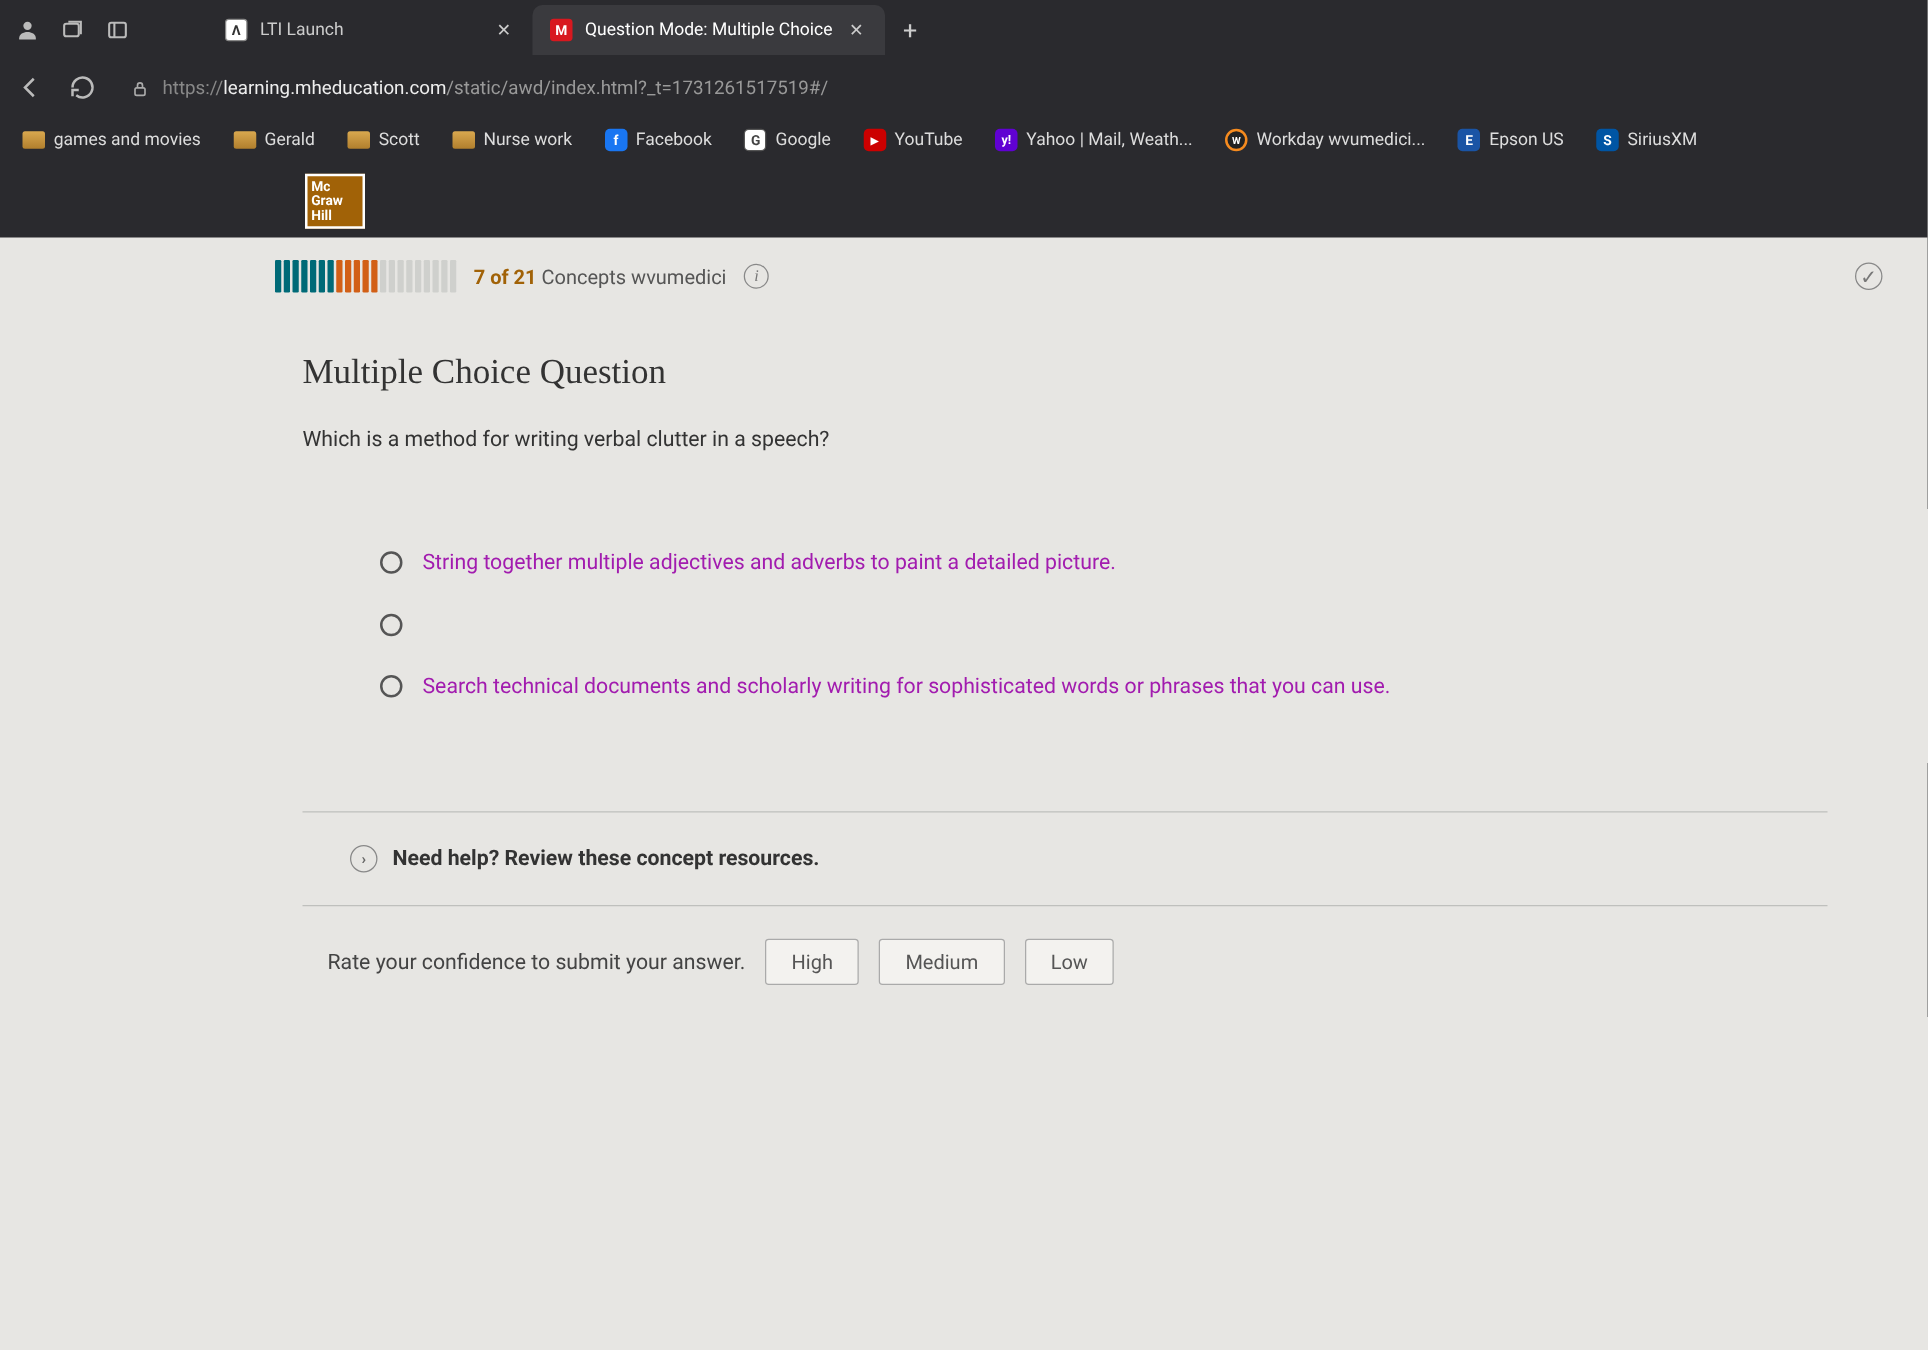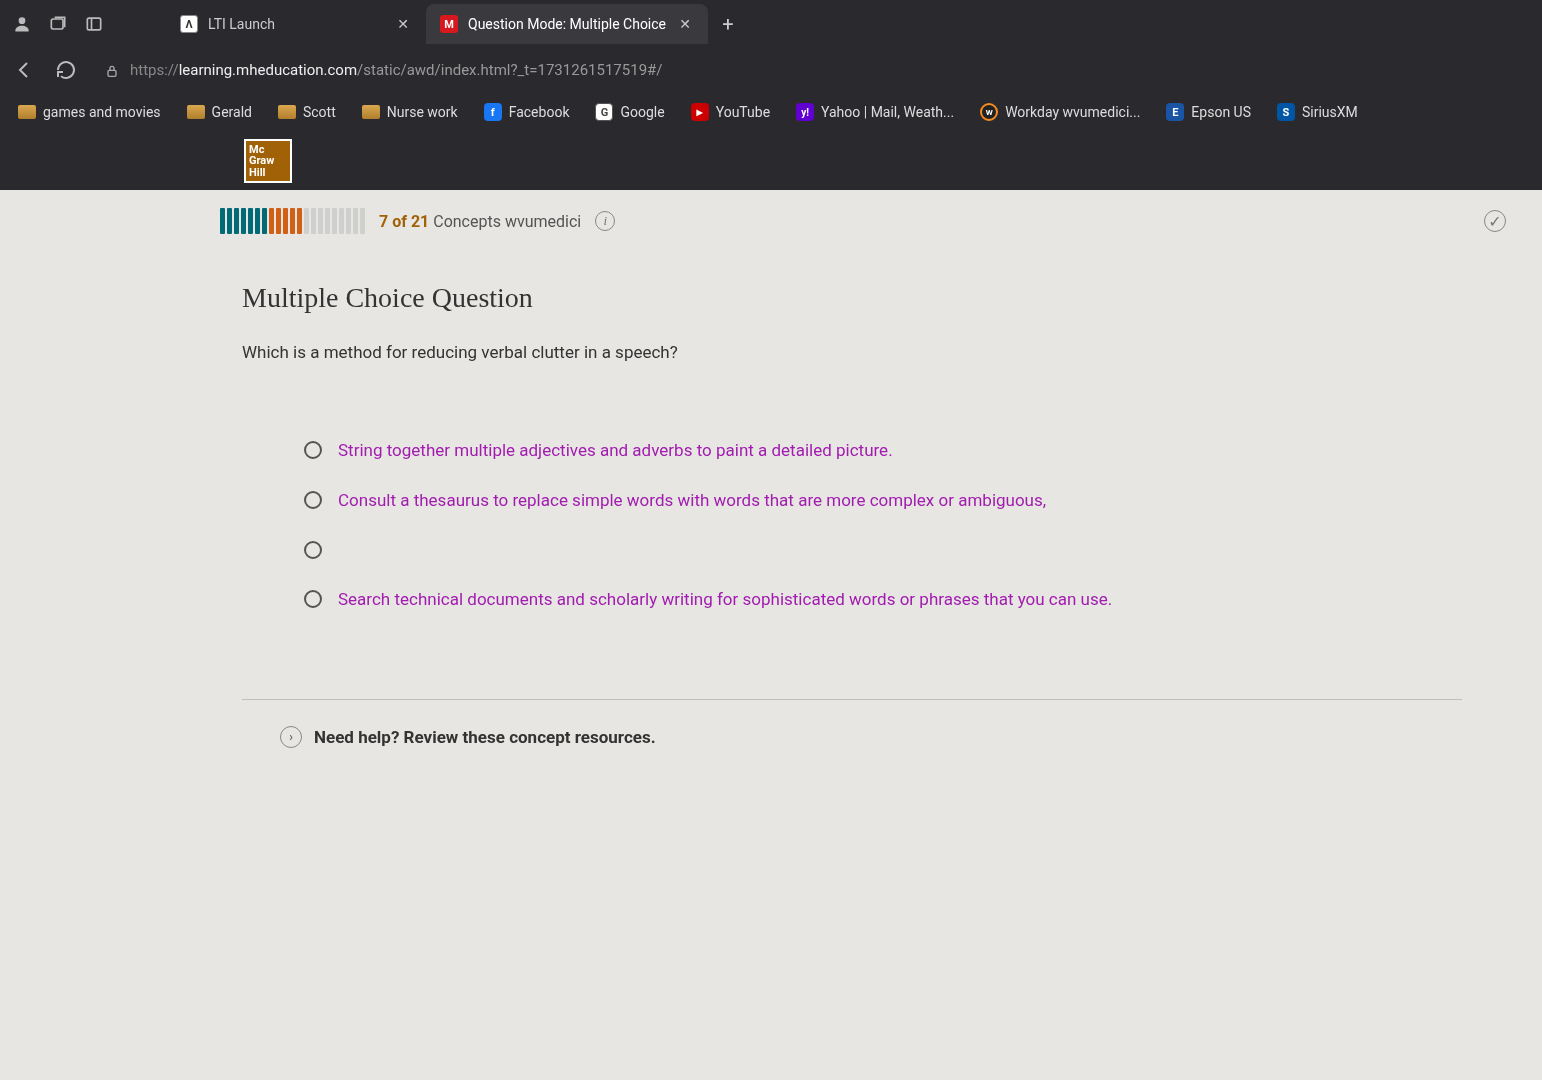--- a/index.html
+++ b/index.html
@@ -221,42 +221,44 @@
       </div>
     <div class="progress-label">
       <b>7 of 21</b><span> Concepts wvumedici</span>
     </div>
     <div class="info-icon">i</div>
     <div class="check-icon">✓</div>
   </div>
 
   <div class="question-area">
     <h1 class="q-title">Multiple Choice Question</h1>
-    <div class="q-text">Which is a method for reducing verbal clutter in a speech?</div>
+    <div class="q-text">Which is a method for writing verbal clutter in a speech?</div>
 
     <div class="options">
       <label class="option">
         <span class="radio"></span>
         <span class="option-text">String together multiple adjectives and adverbs to paint a detailed picture.</span>
-      </label>
-      <label class="option">
-        <span class="radio"></span>
-        <span class="option-text">Consult a thesaurus to replace simple words with words that are more complex or ambiguous,</span>
       </label>
       <label class="option">
         <span class="radio"></span>
       </label>
       <label class="option">
         <span class="radio"></span>
         <span class="option-text">Search technical documents and scholarly writing for sophisticated words or phrases that you can use.</span>
       </label>
     </div>
 
     <div class="divider"></div>
 
     <div class="help-row">
       <span class="chevron-right-circle">›</span>
       <span>Need help? Review these concept resources.</span>
     </div>
 
+    <div class="confidence-bar">
+      <span>Rate your confidence to submit your answer.</span>
+      <button class="conf-btn">High</button>
+      <button class="conf-btn">Medium</button>
+      <button class="conf-btn">Low</button>
+    </div>
   </div>
 
 </div>
 
 </body></html>

